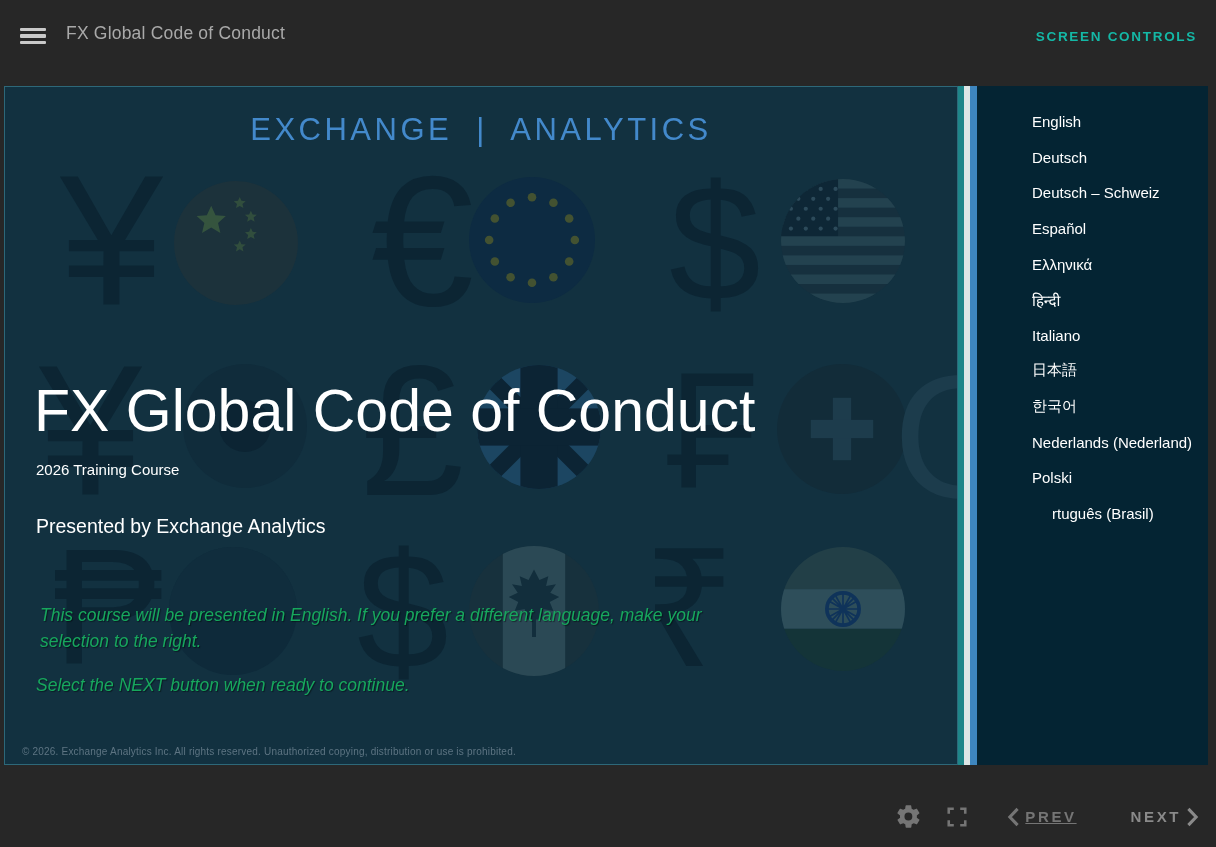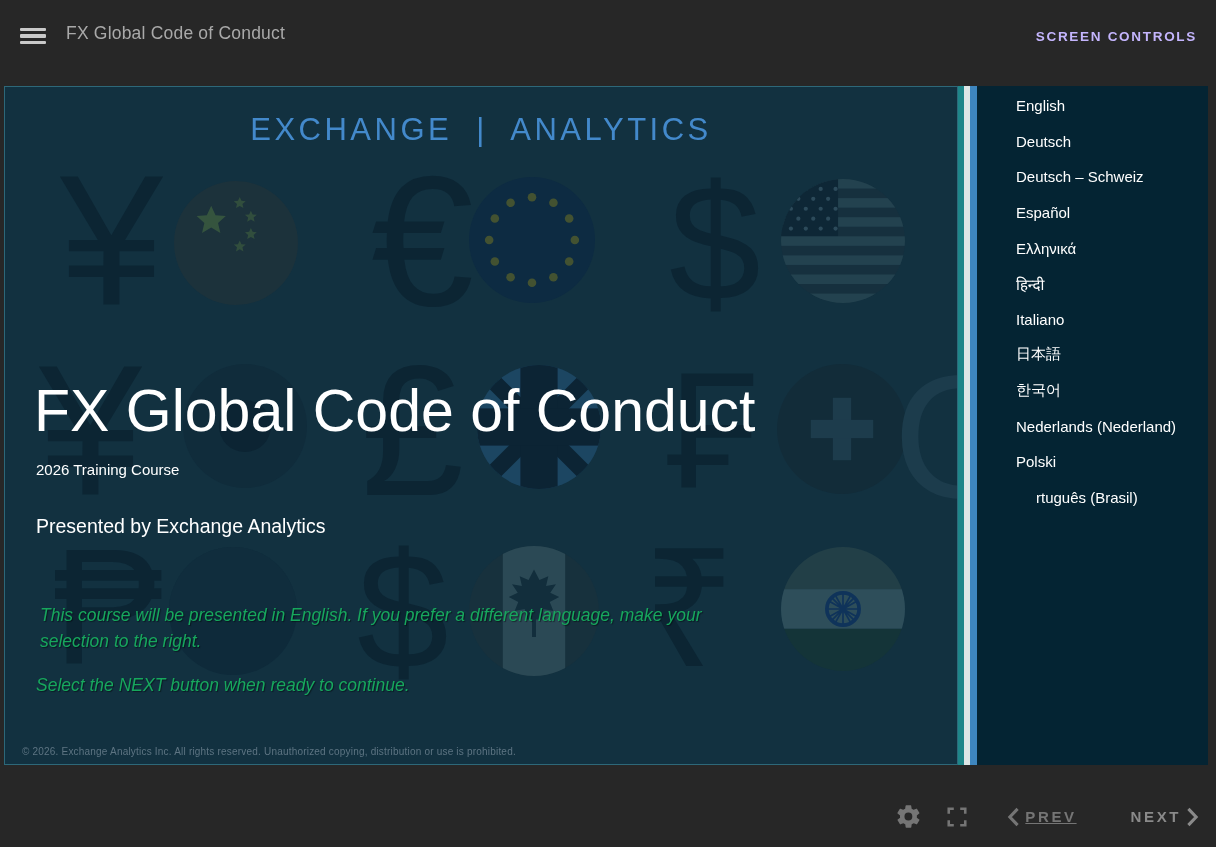--- a/index.html
+++ b/index.html
@@ -4,21 +4,21 @@
 <style>
   html,body{margin:0;padding:0;background:#272727;width:1216px;height:847px;overflow:hidden;
     font-family:"Liberation Sans",sans-serif;-webkit-font-smoothing:antialiased;}
   .stage{position:relative;width:1216px;height:696px;}
 
   
   .topbar{position:absolute;left:0;top:0;width:1216px;height:86px;background:#272727;}
   .hamburger{position:absolute;left:20px;top:24px;width:26px;height:20px;cursor:pointer;}
   .hamburger span{display:block;height:3.2px;background:#c9c9c9;margin:3.6px 0;border-radius:1px;}
   .toptitle{position:absolute;left:66px;top:23px;font-size:17.5px;color:#a9a9a9;letter-spacing:.2px;}
-  .screenctl{position:absolute;right:19px;top:29px;font-size:13.5px;font-weight:bold;color:#c4b5fd;
+  .screenctl{position:absolute;right:19px;top:29px;font-size:13.5px;font-weight:bold;color:#14b8a6;
     letter-spacing:1.7px;cursor:pointer;}
 
   
   .slide{position:absolute;left:4px;top:86px;width:954px;height:679px;box-sizing:border-box;
     background:#123140;border:1px solid #2d6879;overflow:hidden;}
   .sym{position:absolute;color:#0c2533;line-height:1;font-weight:400;z-index:1;user-select:none;}
   .sym.light{color:#1c3c4c;}
   .flag{position:absolute;z-index:1;}
   .brand{position:absolute;left:0;top:17px;width:100%;text-align:center;z-index:2;
     font-size:31px;font-weight:300;letter-spacing:3.5px;word-spacing:12px;color:#4389cb;margin-top:8px;}
@@ -31,21 +31,21 @@
   .note2{position:absolute;left:31px;top:588px;width:724px;z-index:2;margin:0;
     font-size:17.5px;font-style:italic;color:#17a75d;text-shadow:1px 1px 1px rgba(0,0,0,.45);}
   .copyright{position:absolute;left:17px;bottom:7px;z-index:2;font-size:10px;color:#5d7482;letter-spacing:.2px;}
 
   
   .sidebar{position:absolute;left:958px;top:86px;width:250px;height:679px;background:#042433;}
   .stripe{position:absolute;top:0;height:100%;}
   .stripe.teal{left:0;width:6px;background:#1e8589;}
   .stripe.white{left:6px;width:6px;background:#dde6e6;}
   .stripe.blue{left:12px;width:7px;background:#3e86bf;}
-  .langlist{list-style:none;margin:0;padding:2px 0 0 0;}
+  .langlist{list-style:none;margin:16px;padding:2px 0 0 0;}
   .lang{height:35.6px;display:flex;align-items:center;padding-left:58px;color:#ffffff;
     font-size:15px;cursor:pointer;white-space:nowrap;}
   .lang.indented{padding-left:78px;}
 
   
   .bottombar{position:absolute;left:0;top:765px;width:1216px;height:82px;background:#272727;}
   .controls{position:absolute;right:16px;top:38px;display:flex;align-items:center;}
   .ctl{display:flex;align-items:center;color:#757575;font-weight:bold;font-size:15px;
     letter-spacing:2.6px;cursor:pointer;}
   .ctl .lbl{margin:0 4px;}

